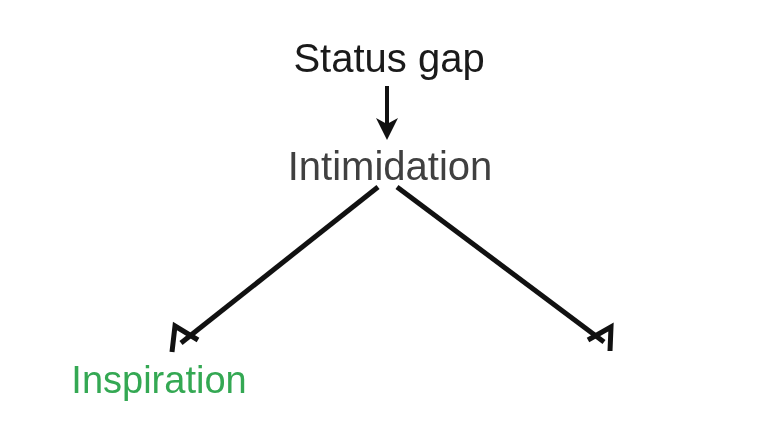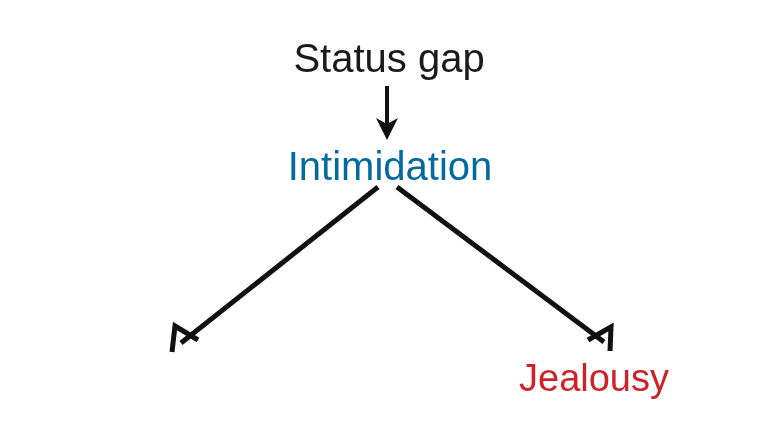--- a/index.html
+++ b/index.html
@@ -95,20 +95,20 @@
     </g>
 
     <g>
       <line x1="397" y1="187" x2="604" y2="342" stroke="#111111" stroke-width="5" stroke-linecap="butt"></line>
       <polyline points="588,340 611,327 610,351" fill="none" stroke="#111111" stroke-width="5" stroke-linejoin="miter" stroke-linecap="butt"></polyline>
     </g>
   </svg>
 
   <div class="node node-root" style="color: rgb(26, 26, 26);">Status gap</div>
 
-  <div class="node node-mid" style="color: #0369a1;">Intimidation</div>
+  <div class="node node-mid" style="color: #404040;">Intimidation</div>
 
 
 
+  <div class="node node-leaf node-leaf-left" style="color: rgb(52, 168, 83);">Inspiration</div>
 
-  <div class="node node-leaf node-leaf-right" style="color: rgb(204, 34, 41);">Jealousy</div>
 
 </div>
 
 </body></html>

